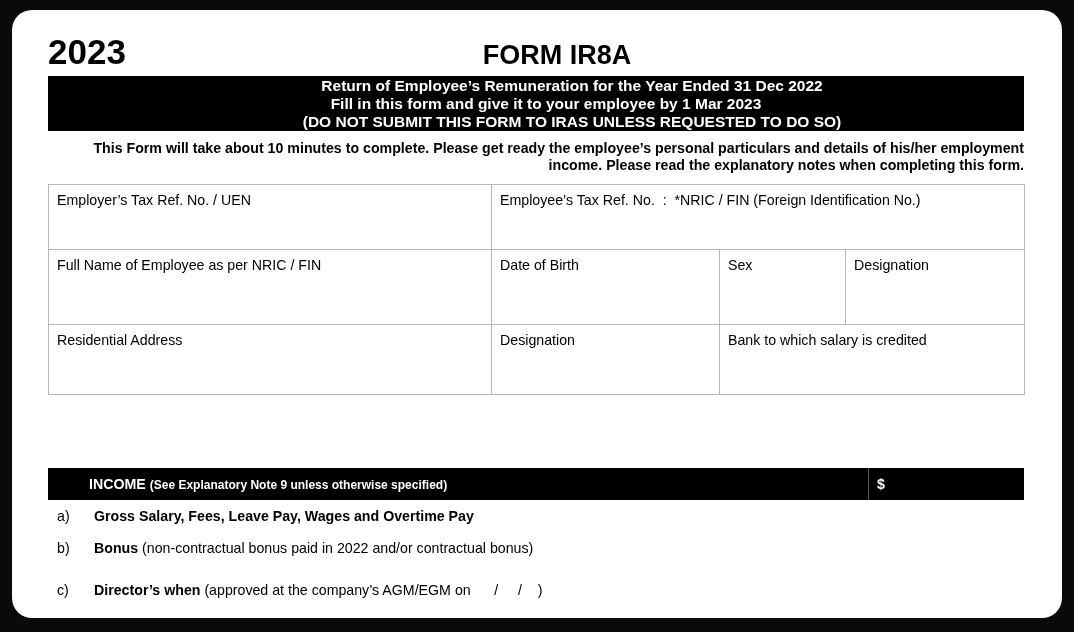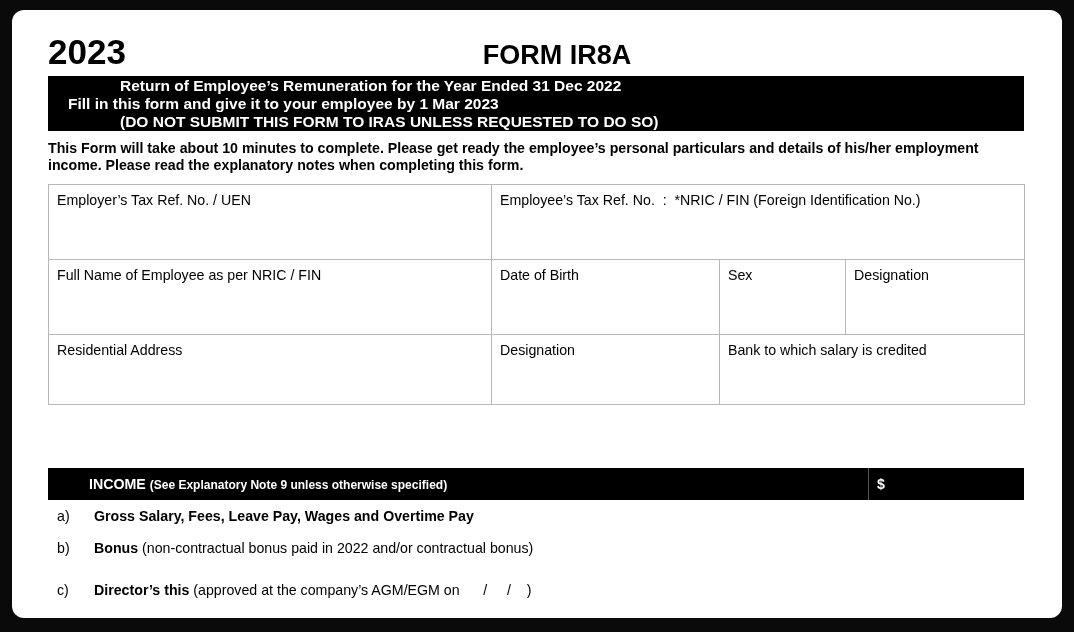--- a/index.html
+++ b/index.html
@@ -14,21 +14,21 @@
       font-family: "Liberation Sans", sans-serif;
       color: #000;
     }
     .card {
       position: absolute;
       left: 12px;
       top: 10px;
       width: 1050px;
       height: 608px;
       background: #ffffff;
-      border-radius: 12px;
+      border-radius: 20px;
       overflow: hidden;
     }
     .page {
       position: absolute;
       left: 36px;
       top: 0;
       width: 976px;
     }
     .year {
       position: absolute;
@@ -52,53 +52,55 @@
       position: absolute;
       left: 0;
       top: 66px;
       width: 976px;
       height: 55px;
       background: #000;
       color: #fff;
       font-weight: bold;
       font-size: 15.5px;
       line-height: 18px;
+      text-align: center;
       padding-top: 1px;
       box-sizing: border-box;
     }
     .banner div { white-space: nowrap; }
     .banner .l1 { padding-left: 72px; }
     .banner .l2 { padding-left: 20px; }
     .banner .l3 { padding-left: 72px; }
     .intro {
       position: absolute;
       left: 0;
       top: 130px;
       width: 976px;
       font-size: 14.2px;
       font-weight: bold;
       line-height: 17px;
+      text-align: right;
     }
     .grid {
       position: absolute;
       left: 0;
       top: 174px;
       width: 976px;
       border-collapse: collapse;
       table-layout: fixed;
     }
     .grid td {
       border: 1px solid #b8b8b8;
       vertical-align: top;
       padding: 7px 8px;
       font-size: 14.2px;
       line-height: 17px;
       box-sizing: border-box;
     }
-    .grid tr.r1 td { height: 75px; }
+    .grid tr.r1 td { height: 65px; }
     .grid tr.r2 td { height: 75px; }
     .grid tr.r3 td { height: 70px; }
     .grid tr.r4 td { height: 59px; }
     .bold { font-weight: bold; }
     .income-bar {
       position: absolute;
       left: 0;
       top: 458px;
       width: 976px;
       height: 32px;
@@ -231,18 +233,18 @@
       <div class="item a">
         <span class="letter">a)</span>
         <span class="text"><b>Gross Salary, Fees, Leave Pay, Wages and Overtime Pay</b><span></span></span>
       </div>
       <div class="item b">
         <span class="letter">b)</span>
         <span class="text"><b>Bonus</b><span> (non-contractual bonus paid in 2022 and/or contractual bonus)</span></span>
       </div>
       <div class="item c">
         <span class="letter">c)</span>
-        <span class="text" style="white-space:pre;"><b>Director’s this</b><span> (approved at the company’s AGM/EGM on      /     /    )</span></span>
+        <span class="text" style="white-space:pre;"><b>Director’s when</b><span> (approved at the company’s AGM/EGM on      /     /    )</span></span>
       </div>
     </div>
 
   </div>
 </div>
 
 </body></html>

